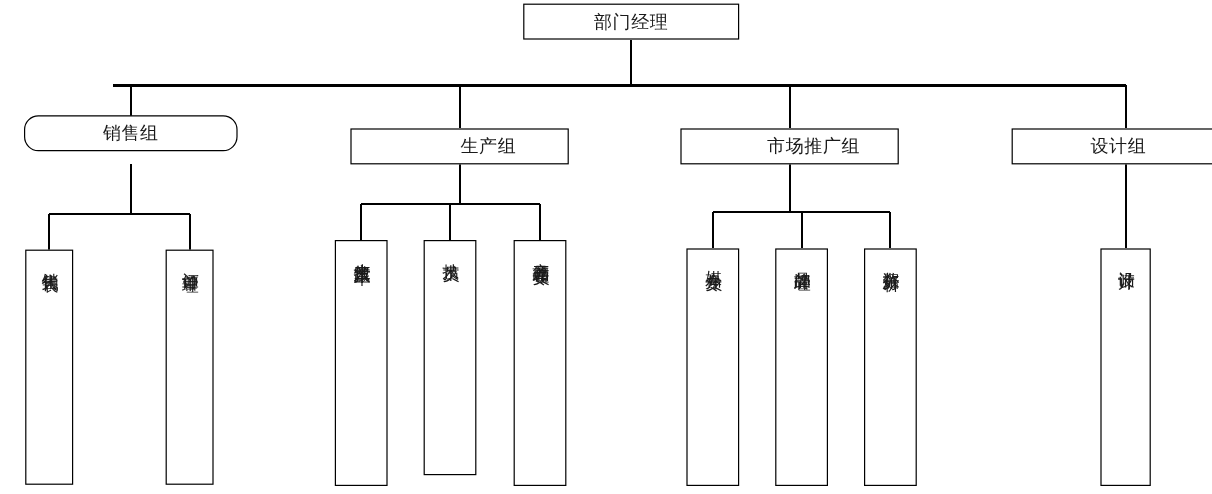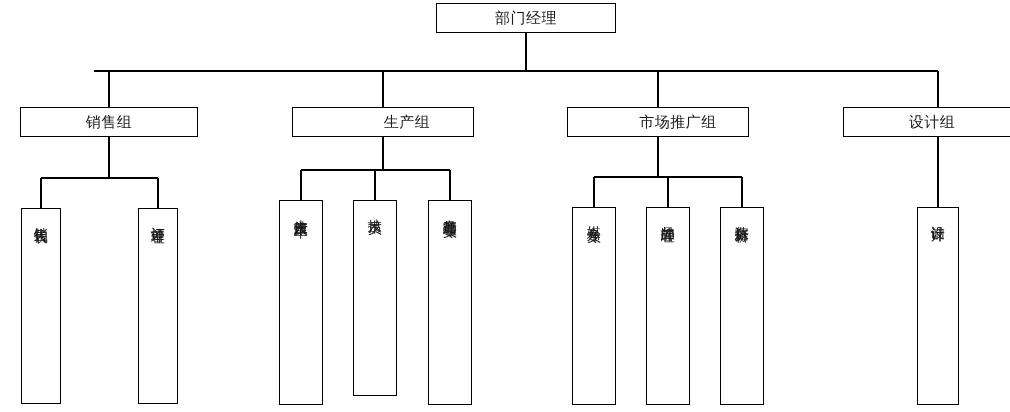--- a/index.html
+++ b/index.html
@@ -90,21 +90,21 @@
       <line x1="578" y1="177" x2="578" y2="207" stroke="#000000" stroke-width="1.8" shape-rendering="crispEdges"></line>
       <line x1="652" y1="177" x2="652" y2="207" stroke="#000000" stroke-width="1.8" shape-rendering="crispEdges"></line>
       <line x1="726" y1="177" x2="726" y2="207" stroke="#000000" stroke-width="1.8" shape-rendering="crispEdges"></line>
       <line x1="922" y1="137" x2="922" y2="207" stroke="#000000" stroke-width="1.8" shape-rendering="crispEdges"></line>
     </svg>
 
   <div class="node root" id="node-root" style="left: 420px; top: 3px; width: 180px; height: 30px;">
     <span class="node-label-h">部门经理</span>
   </div>
 
-  <div class="node group" id="node-group-0" style="left: 4px; top: 107px; width: 178px; height: 30px;">
+  <div class="node group" id="node-group-0" style="left: 4px; top: 96px; width: 178px; height: 30px; border-radius: 12px;">
     <span class="node-label-h">销售组</span>
   </div>
   <div class="node group" id="node-group-1" style="left: 276px; top: 107px; width: 182px; height: 30px; padding-left: 48px;">
     <span class="node-label-h">生产组</span>
   </div>
   <div class="node group" id="node-group-2" style="left: 551px; top: 107px; width: 182px; height: 30px; padding-left: 40px;">
     <span class="node-label-h">市场推广组</span>
   </div>
   <div class="node group" id="node-group-3" style="left: 827px; top: 107px; width: 178px; height: 30px;">
     <span class="node-label-h">设计组</span>

